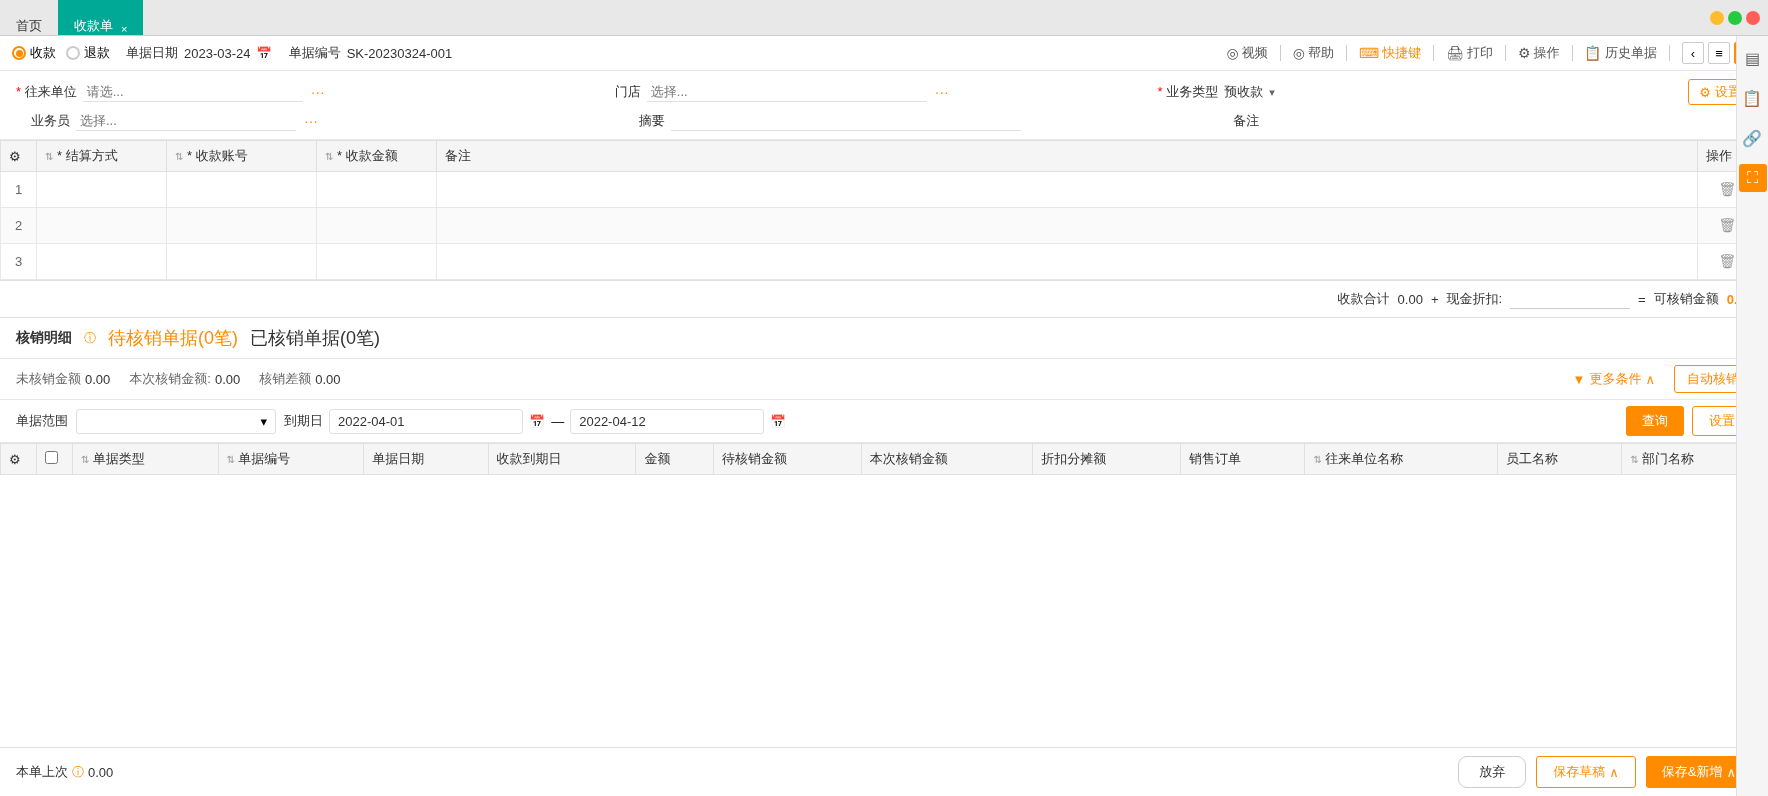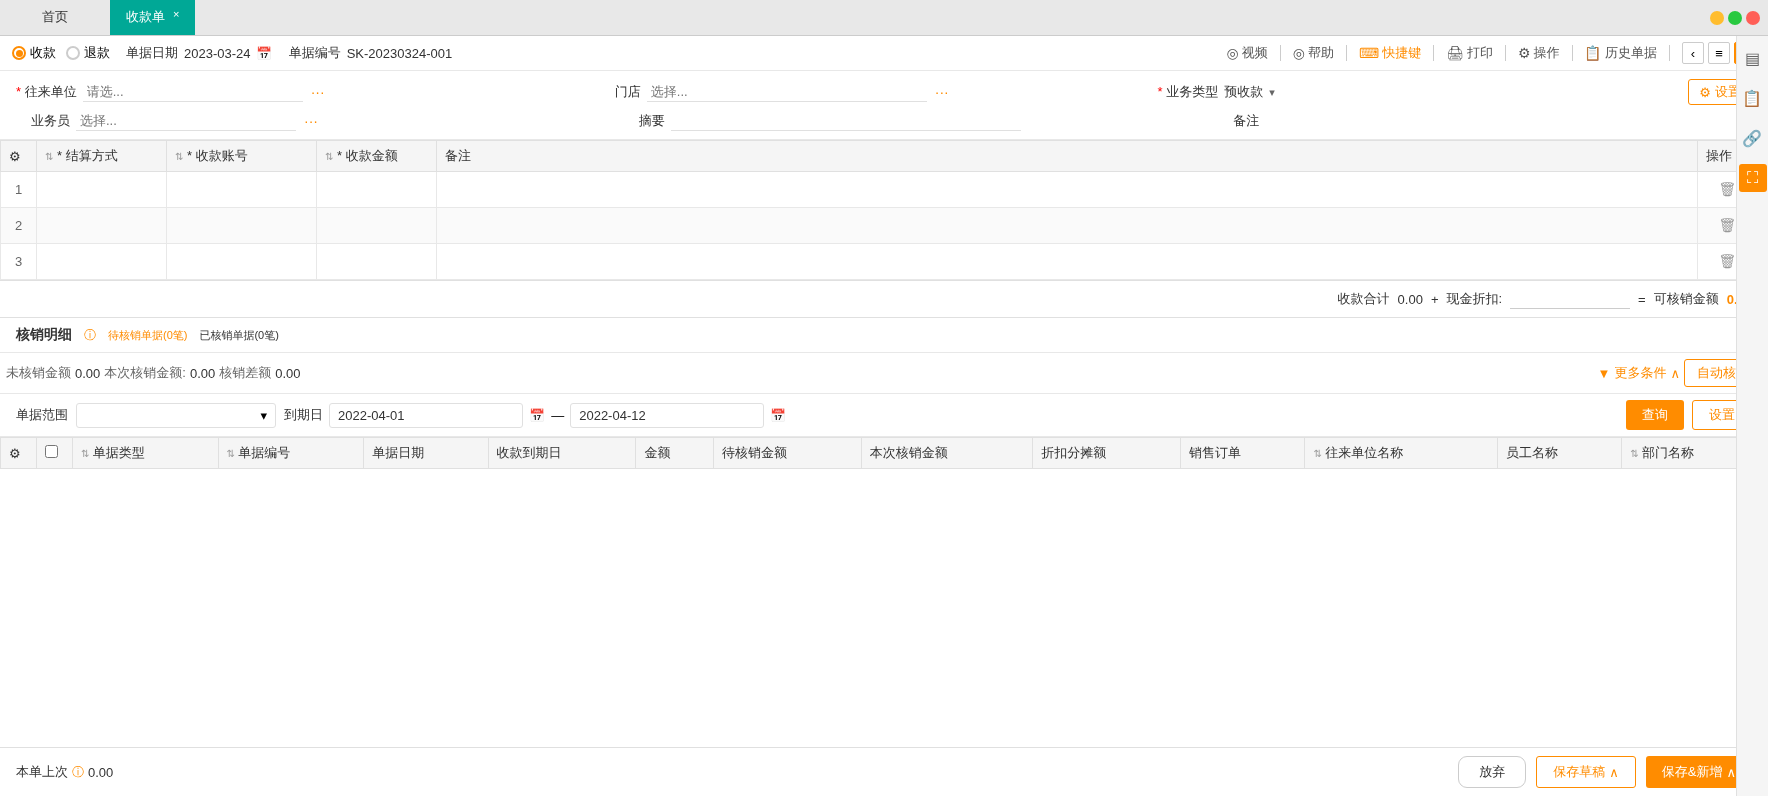--- a/index.html
+++ b/index.html
@@ -4,22 +4,22 @@
   <style>
     * { box-sizing: border-box; margin: 0; padding: 0; font-family: 'Microsoft YaHei', Arial, sans-serif; font-size: 13px; }
     body { background: #f0f0f0; width: 1768px; height: 796px; overflow: hidden; }
 
     
     .tab-bar {
       display: flex; align-items: center; background: #e8e8e8; height: 36px;
       border-bottom: 1px solid #ccc;
     }
     .tab-item {
-      display: flex; align-items: flex-start; padding: 8px 16px; height: 100%;
-      cursor: pointer; font-size: 13px; color: #333; margin-left: 26px;
+      display: flex; align-items: flex-end; padding: 0 16px; height: 100%;
+      cursor: pointer; font-size: 13px; color: #333;
     }
     .tab-item.home { background: #e8e8e8; color: #333; }
     .tab-item.active { background: #00a896; color: #fff; }
     .tab-item .tab-close { margin-left: 8px; cursor: pointer; font-size: 11px; }
     .window-controls { margin-left: auto; display: flex; align-items: center; gap: 4px; padding-right: 8px; }
     .window-btn { width: 14px; height: 14px; border-radius: 50%; border: none; cursor: pointer; }
     .win-close { background: #ff5f57; }
     .win-min { background: #ffbd2e; }
     .win-max { background: #28c940; }
 
@@ -101,25 +101,25 @@
     }
 
     
     .reconcile-section { background: #fff; flex: 1; display: flex; flex-direction: column; overflow: hidden; }
     .reconcile-header {
       display: flex; align-items: center; gap: 12px; padding: 8px 16px;
       border-bottom: 1px solid #e8e8e8; flex-shrink: 0;
     }
     .section-title { font-size: 14px; font-weight: 600; color: #333; }
     .info-icon { color: #ff8c00; font-size: 12px; cursor: pointer; }
-    .tab-link { color: #ff8c00; cursor: pointer; font-size: 11px; }
+    .tab-link { color: #ff8c00; cursor: pointer; font-size: 18px; }
     .tab-link.inactive { color: #333; }
 
     .reconcile-stats {
-      display: flex; align-items: center; gap: 4px; padding: 6px 6px;
+      display: flex; align-items: center; gap: 19px; padding: 6px 16px;
       border-bottom: 1px solid #e8e8e8; flex-shrink: 0;
     }
     .stat-item { display: flex; align-items: center; gap: 4px; font-size: 13px; }
     .stat-label { color: #666; }
     .stat-value { color: #333; }
     .more-conditions { margin-left: auto; color: #ff8c00; cursor: pointer; display: flex; align-items: center; gap: 4px; }
     .auto-btn {
       background: #fff; border: 1px solid #ff8c00; color: #ff8c00;
       padding: 4px 12px; border-radius: 3px; cursor: pointer;
     }

